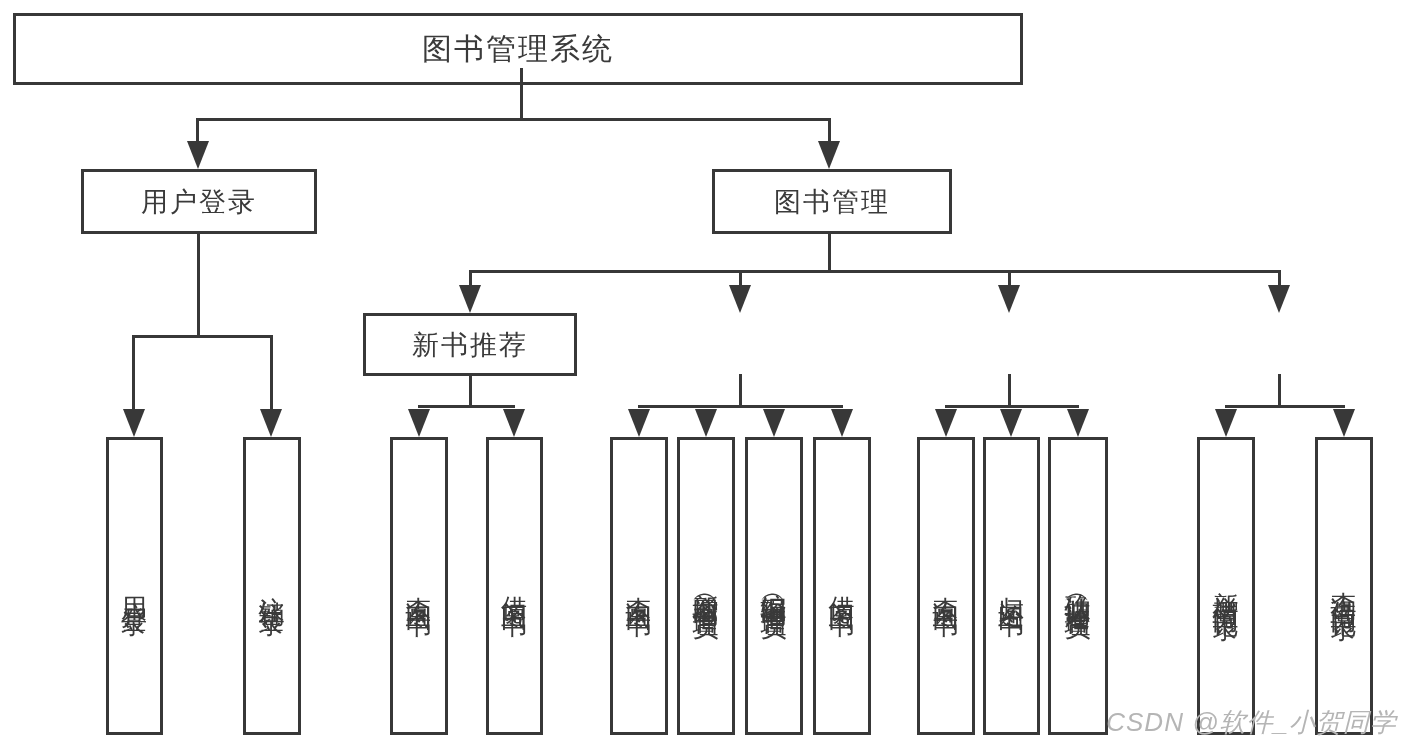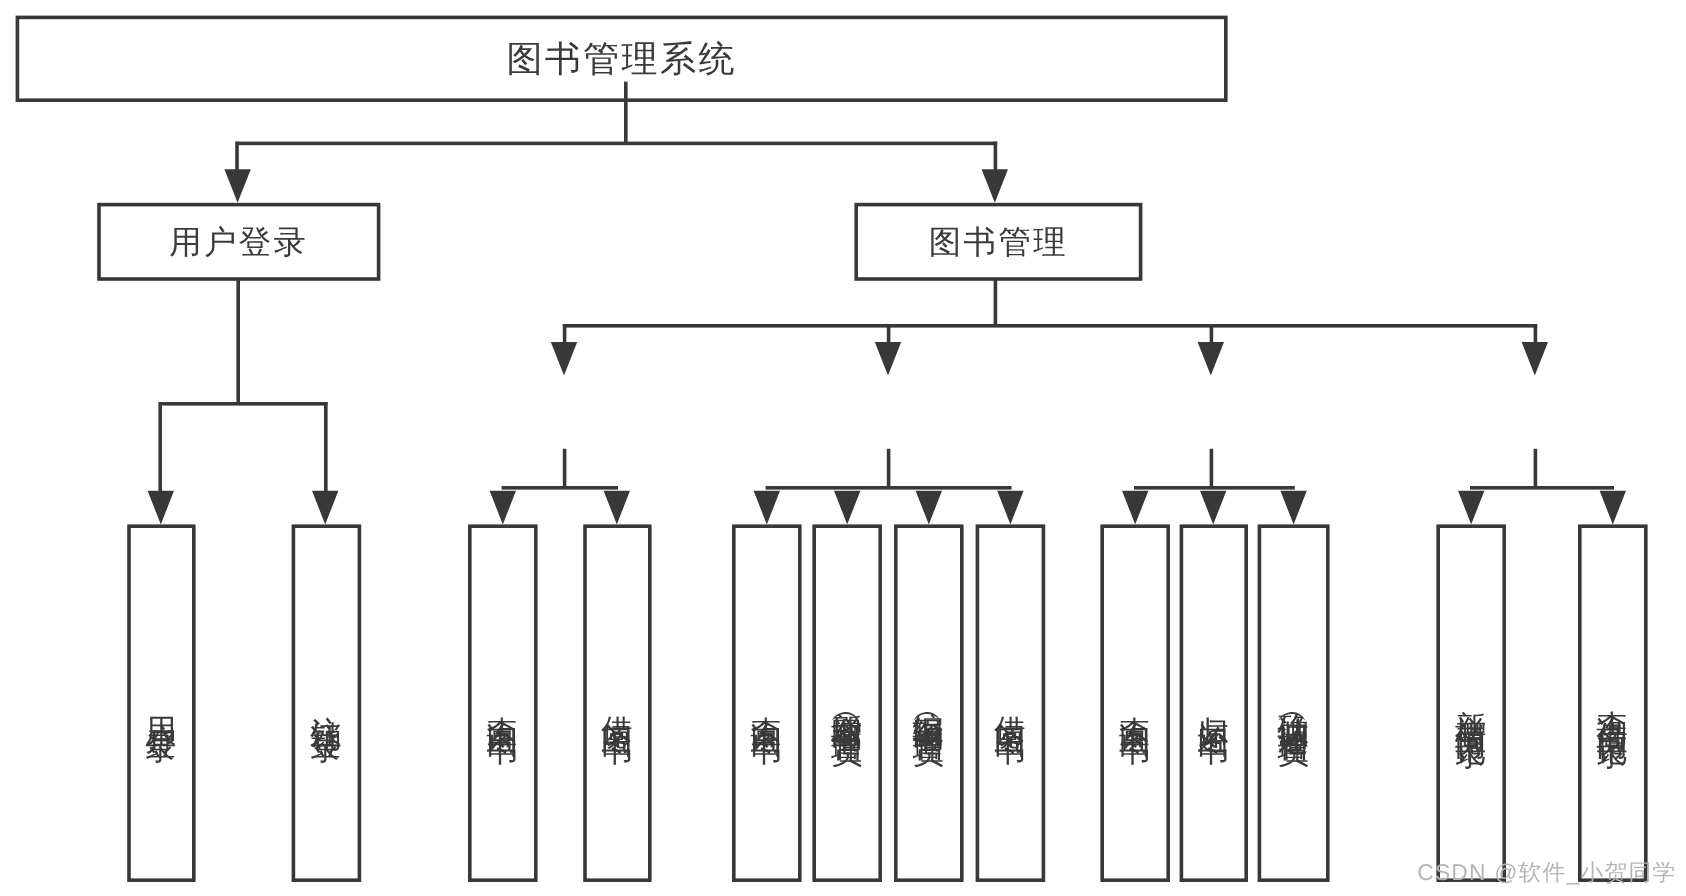--- a/index.html
+++ b/index.html
@@ -38,25 +38,26 @@
     position:absolute;
     width:0;height:0;
     border-left:11px solid transparent;
     border-right:11px solid transparent;
     border-top:28px solid #383838;
   }
   .watermark{
     position:absolute;
     right:8px;
     bottom:7px;
-    font-size:19px;
+    font-size:26px;
     letter-spacing:1px;
     color:#b5b5b5;
     z-index:10;
     white-space:nowrap;
+    font-style:italic;
   }
 </style>
 </head>
 <body>
 
 <div id="diagram-canvas">
 
   <div class="node root-box" style="left:13px;top:13px;width:1010px;height:72px">
     <span>图书管理系统</span>
   </div>
@@ -86,20 +87,23 @@
   <div class="hline" style="left:469px;top:270px;width:812px"></div>
   <div class="vline" style="left:469px;top:270px;height:16px"></div>
   <div class="vline" style="left:739px;top:270px;height:16px"></div>
   <div class="vline" style="left:1008px;top:270px;height:16px"></div>
   <div class="vline" style="left:1278px;top:270px;height:16px"></div>
   <div class="arr" style="left:459px;top:285px"></div>
   <div class="arr" style="left:729px;top:285px"></div>
   <div class="arr" style="left:998px;top:285px"></div>
   <div class="arr" style="left:1268px;top:285px"></div>
 
+  <div class="node header-box" style="left:363px;top:313px;width:214px;height:63px">
+    <span>新书推荐</span>
+  </div>
 
   <div class="vline" style="left:469px;top:374px;height:33px"></div>
   <div class="hline" style="left:418px;top:405px;width:97px"></div>
   <div class="arr" style="left:408px;top:409px"></div>
   <div class="arr" style="left:503px;top:409px"></div>
 
   <div class="vline" style="left:739px;top:374px;height:33px"></div>
   <div class="hline" style="left:638px;top:405px;width:205px"></div>
   <div class="arr" style="left:628px;top:409px"></div>
   <div class="arr" style="left:695px;top:409px"></div>

